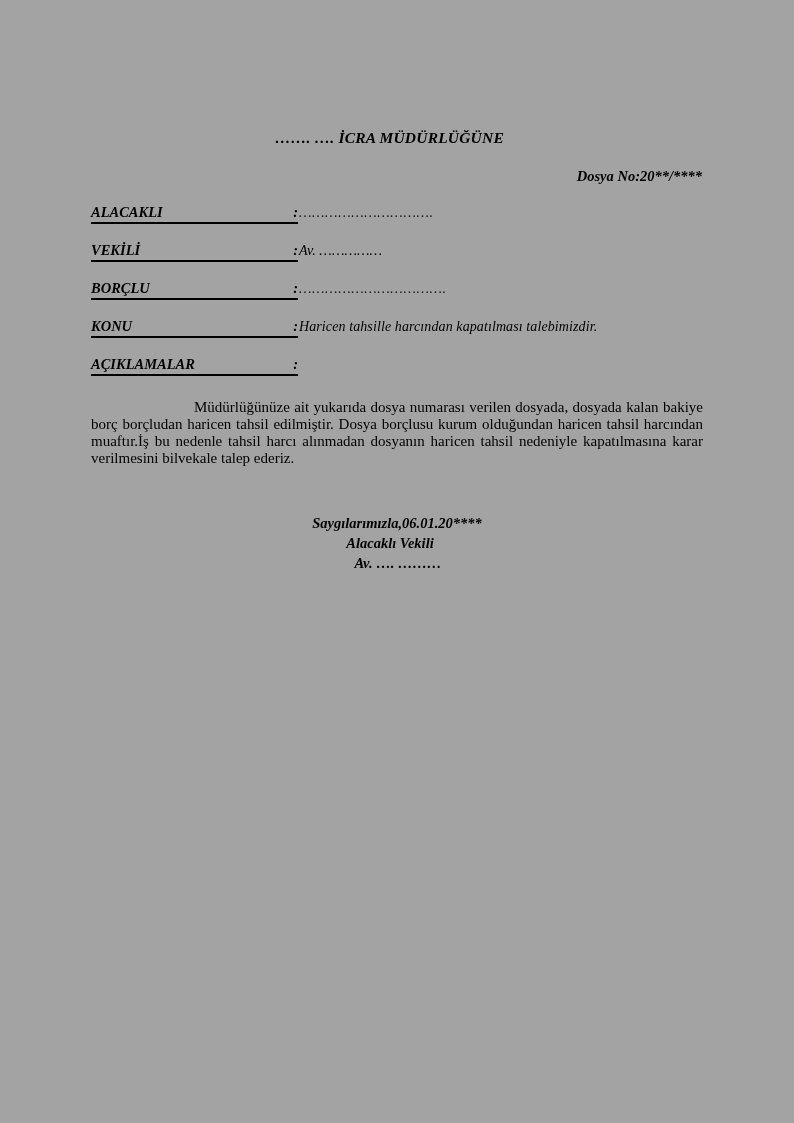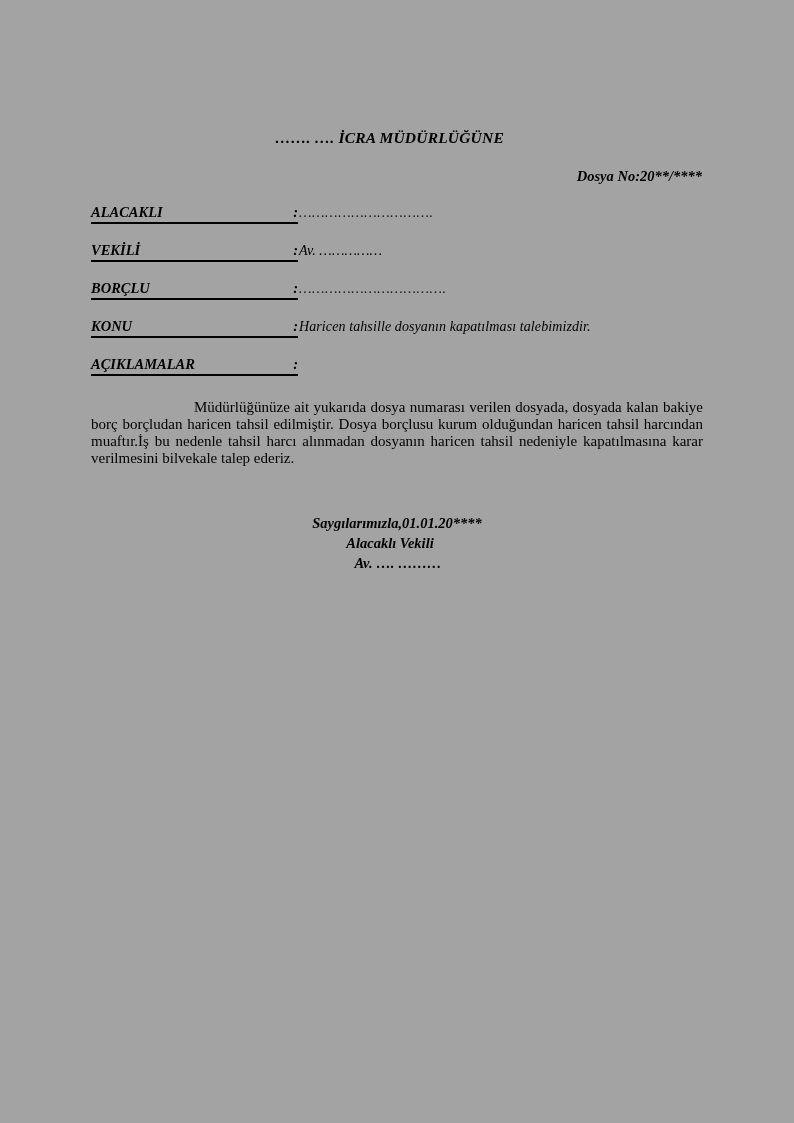--- a/index.html
+++ b/index.html
@@ -159,33 +159,33 @@
       <span class="field-label">
         <span class="label-text">BORÇLU</span>
         <span class="colon">:</span>
       </span><span class="field-value dots">…………………………….</span>
     </div>
 
     <div class="field-row">
       <span class="field-label">
         <span class="label-text">KONU</span>
         <span class="colon">:</span>
-      </span><span class="field-value">Haricen tahsille dosyanın kapatılması talebimizdir.</span>
+      </span><span class="field-value">Haricen tahsille harcından kapatılması talebimizdir.</span>
     </div>
 
     <div class="field-row">
       <span class="field-label">
         <span class="label-text">AÇIKLAMALAR</span>
         <span class="colon">:</span>
       </span><span class="field-value"></span>
     </div>
 
   </div>
 
   <div class="body-text">Müdürlüğünüze ait yukarıda dosya numarası verilen dosyada, dosyada kalan bakiye borç borçludan haricen tahsil edilmiştir. Dosya borçlusu kurum olduğundan haricen tahsil harcından muaftır.İş bu nedenle tahsil harcı alınmadan dosyanın haricen tahsil nedeniyle kapatılmasına karar verilmesini bilvekale talep ederiz.</div>
 
   <div class="signature">
-    <div class="sig-line l1">Saygılarımızla,01.01.20****</div>
+    <div class="sig-line l1">Saygılarımızla,06.01.20****</div>
     <div class="sig-line l2">Alacaklı Vekili</div>
     <div class="sig-line l3">Av. …. ………</div>
   </div>
 
 </div>
 
 </body></html>

